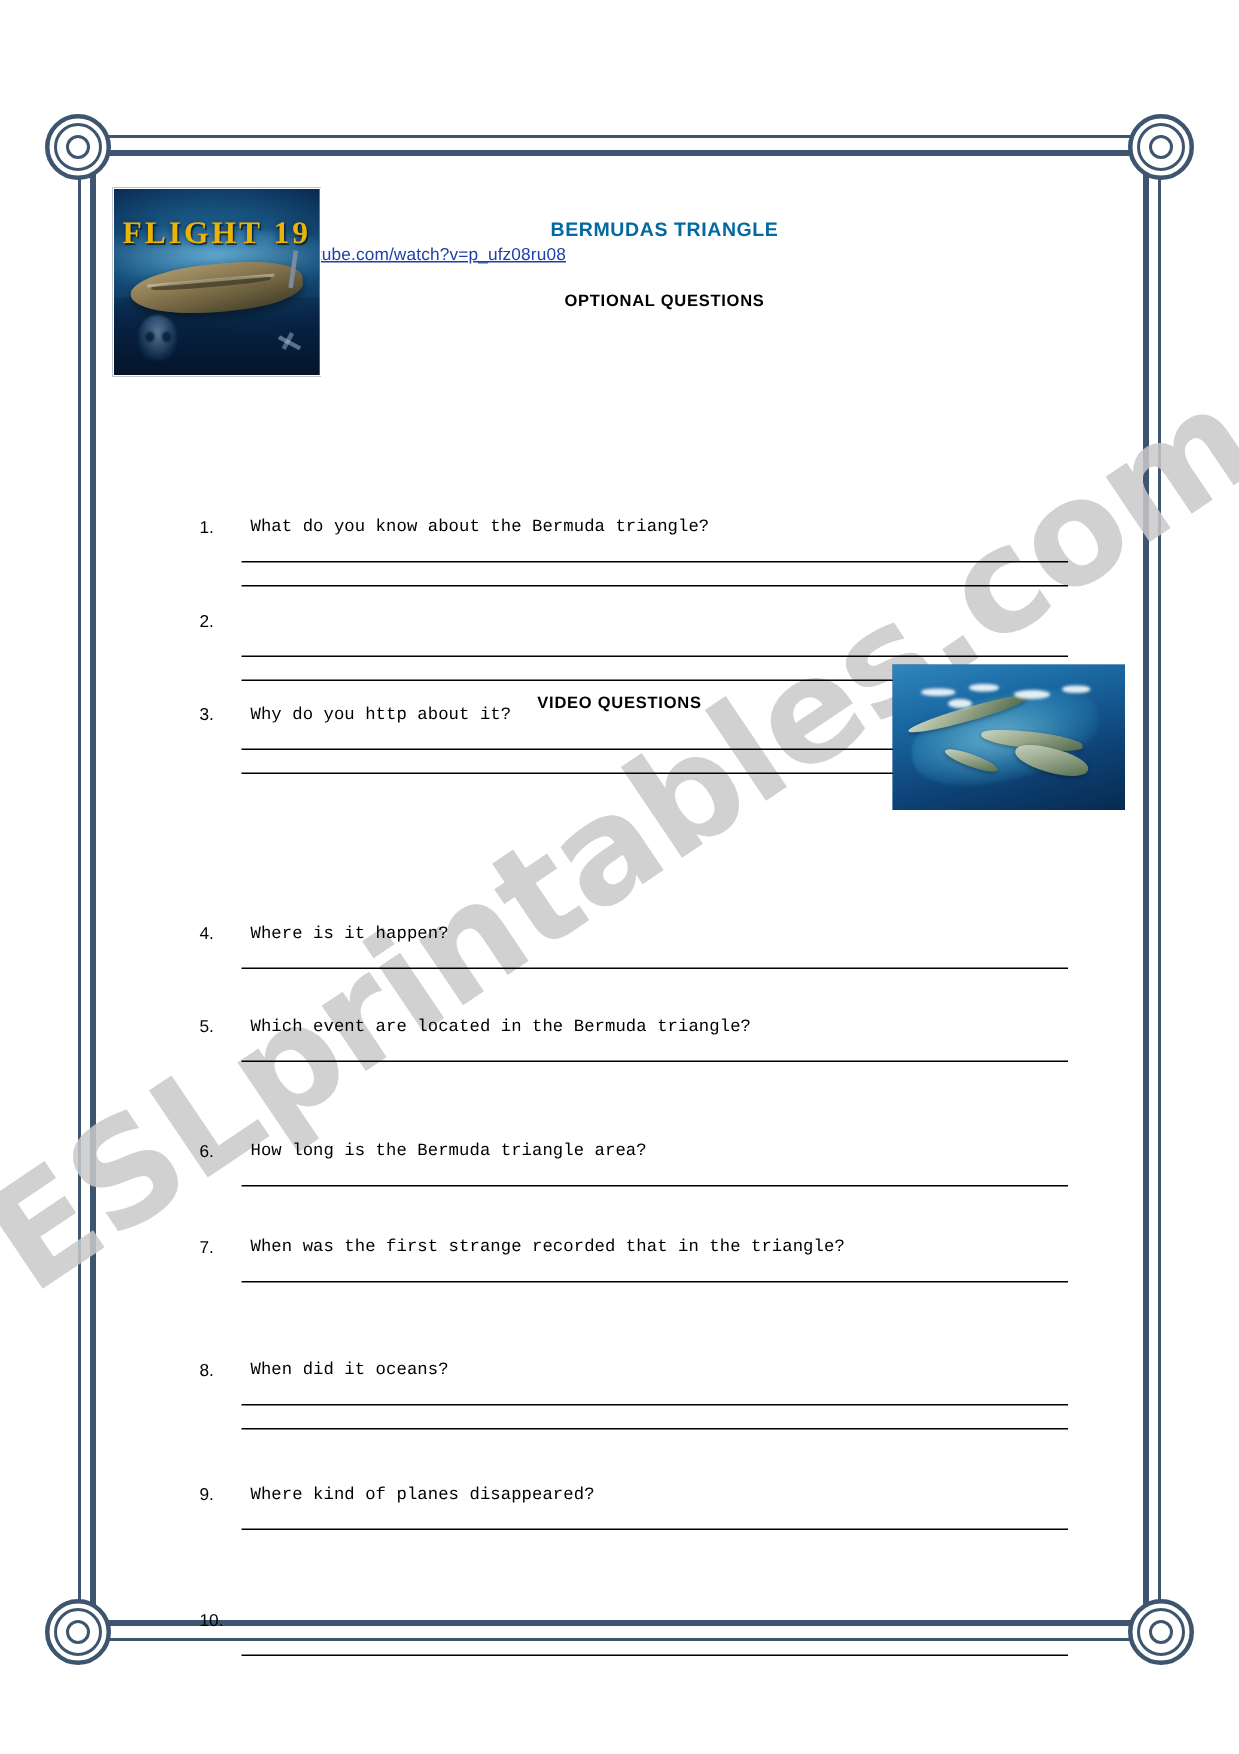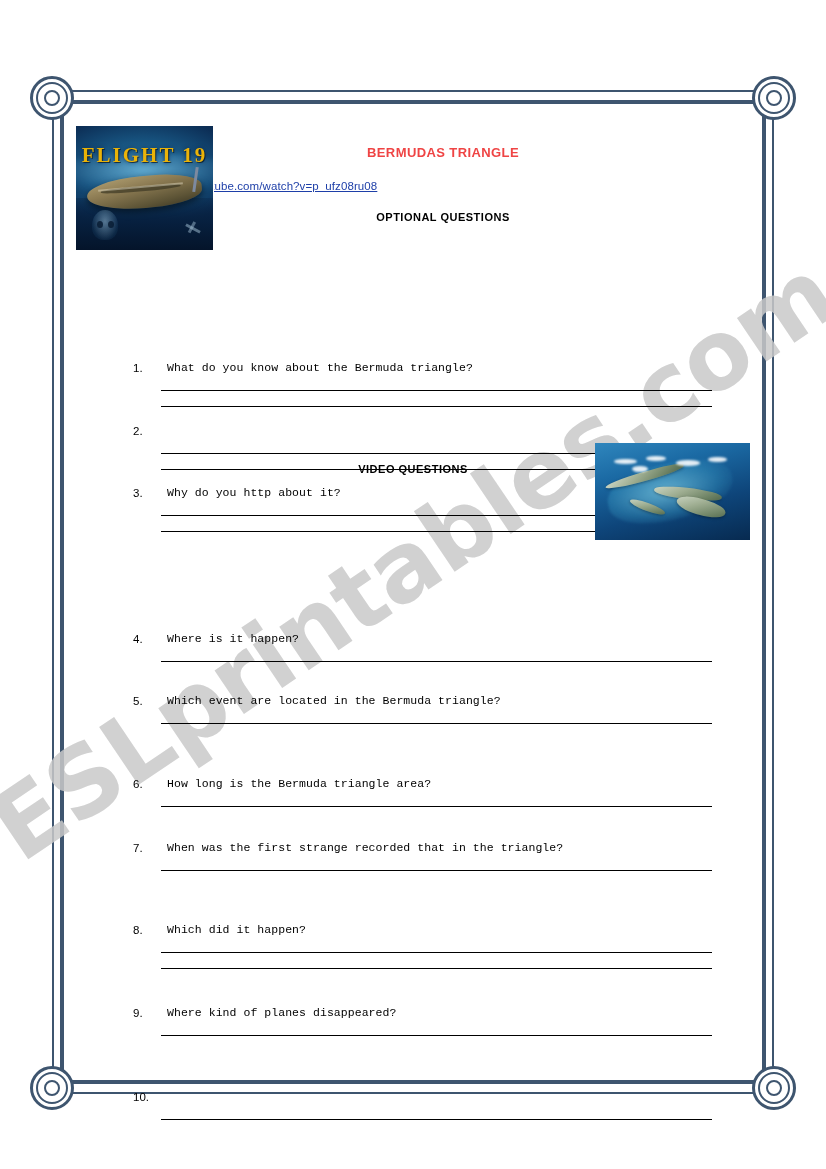--- a/index.html
+++ b/index.html
@@ -268,22 +268,22 @@
   #bermuda-img .cloud.c3 { left: 52%; top: 18%; width: 16%; }
   #bermuda-img .cloud.c4 { left: 73%; top: 14%; width: 12%; }
   #bermuda-img .cloud.c5 { left: 24%; top: 24%; width: 10%; }
 
   
   .doc-title {
     text-align: center;
     font-size: 13px;
     font-weight: 700;
     letter-spacing: .4px;
-    color: #ef4444;
-    margin: 27px 0 16px 0;
+    color: #0369a1;
+    margin: 27px 0 0 0;
     padding-left: 60px;
   }
   .doc-url {
     text-align: center;
     font-size: 11.5px;
     color: #1e3fa8;
     text-decoration: underline;
     margin: 21px 0 0 0;
     padding-left: 60px;
     letter-spacing: .1px;
@@ -475,21 +475,21 @@
             <span class="qnum">7.</span>
             <span class="qtext">When was the first strange recorded that in the triangle?</span>
           </div>
           <div class="answer-lines">
             <div class="answer-line"></div>
           </div>
         </li>
         <li class="qitem" style="top: 700px;">
           <div class="qrow">
             <span class="qnum">8.</span>
-            <span class="qtext">Which did it happen?</span>
+            <span class="qtext">When did it oceans?</span>
           </div>
           <div class="answer-lines">
             <div class="answer-line"></div>
             <div class="answer-line"></div>
           </div>
         </li>
         <li class="qitem" style="top: 783px;">
           <div class="qrow">
             <span class="qnum">9.</span>
             <span class="qtext">Where kind of planes disappeared?</span>

